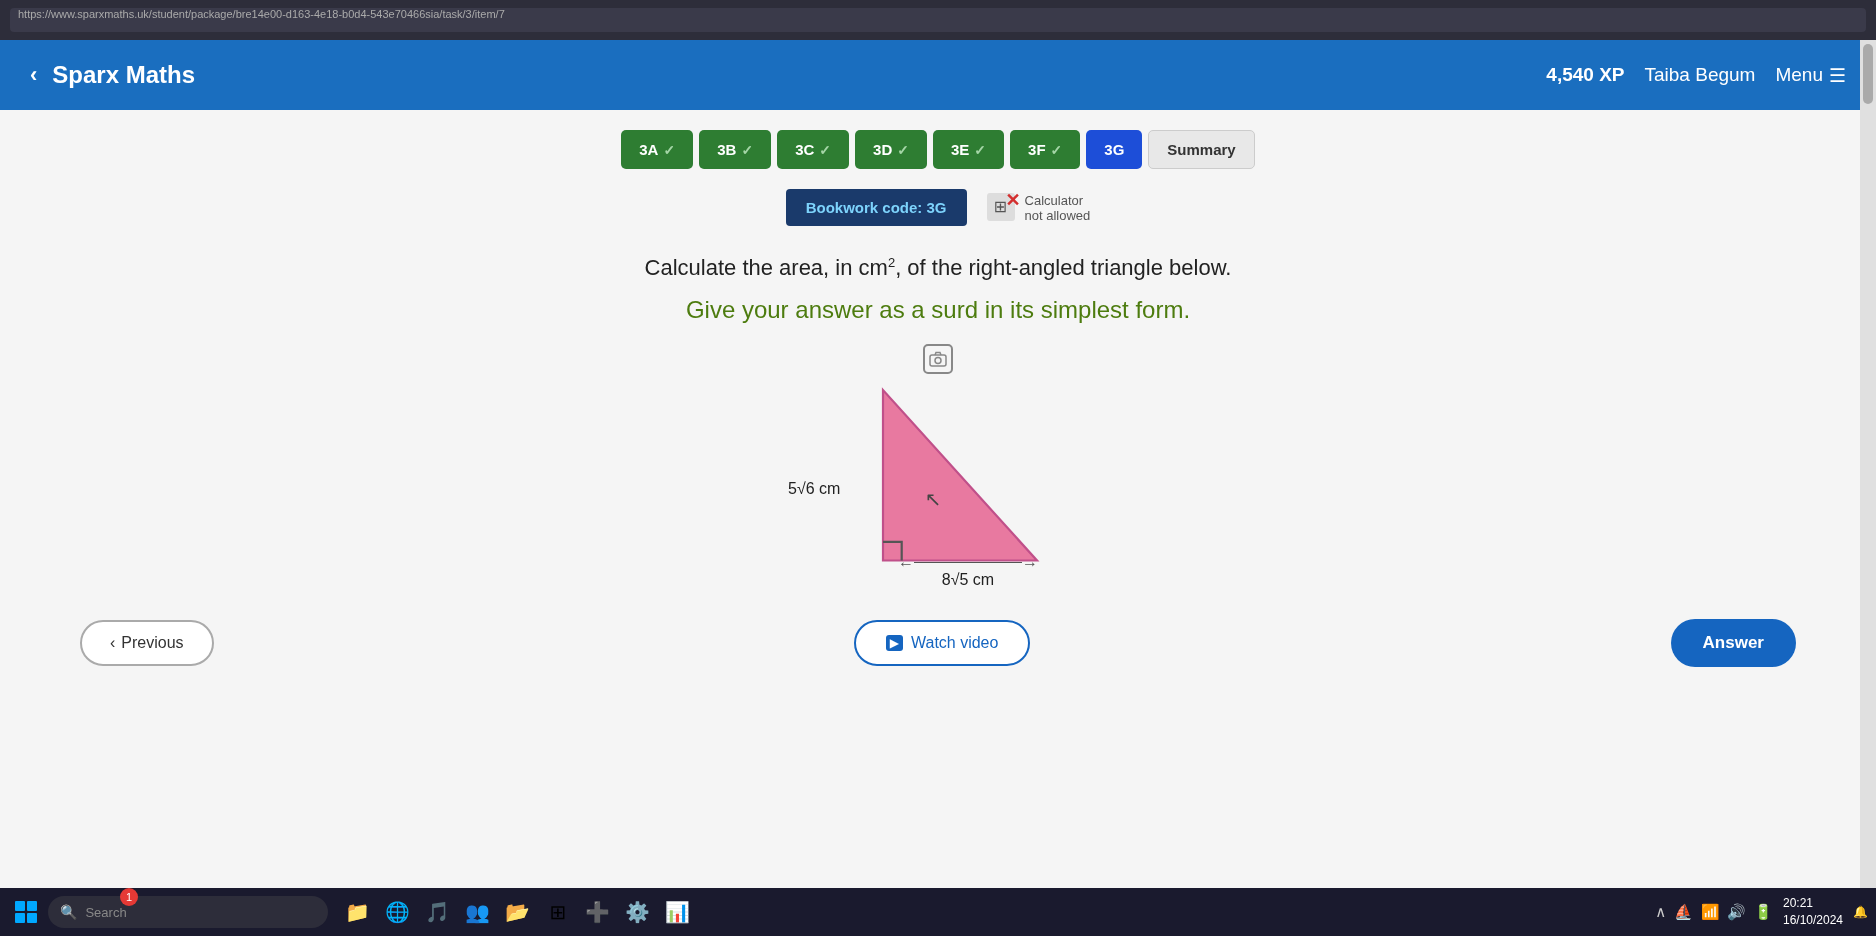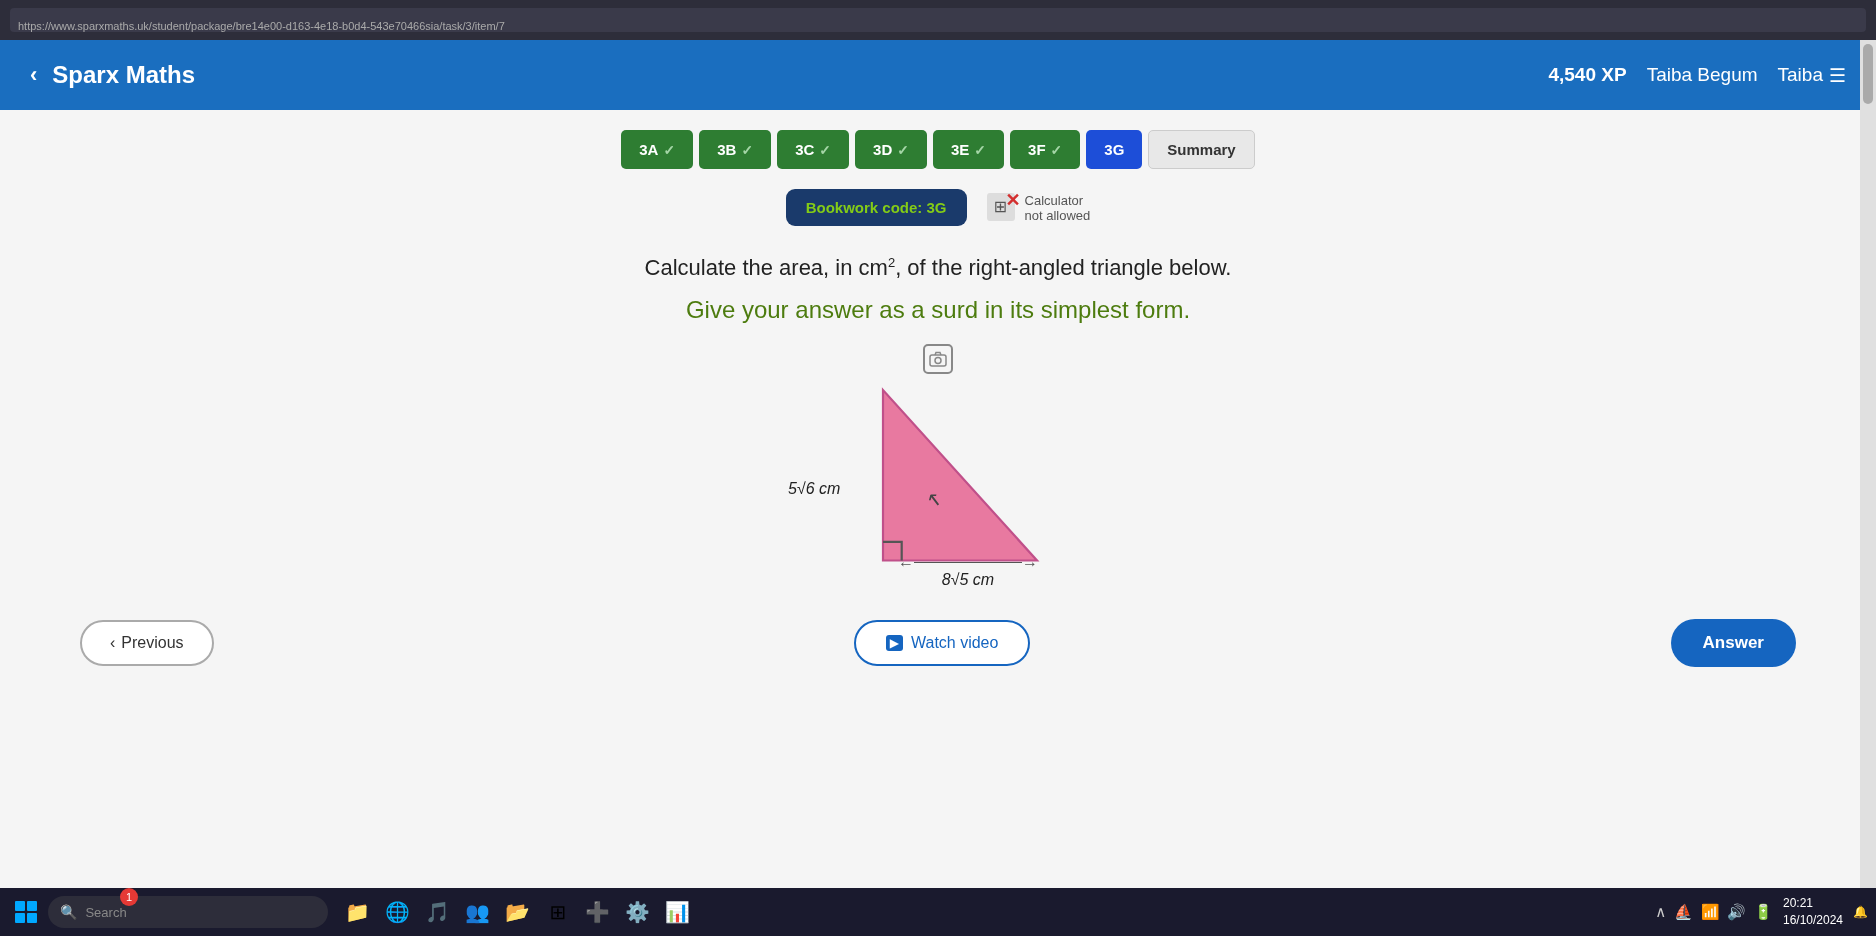--- a/index.html
+++ b/index.html
@@ -23,21 +23,21 @@
       gap: 8px;
     }
     .browser-url {
       flex: 1;
       background: #3a3a4a;
       border-radius: 4px;
       height: 24px;
       color: #aaa;
       font-size: 11px;
       display: flex;
-      align-items: flex-end;
+      align-items: flex-start;
       padding: 0 8px;
     }
 
     
     .app-container {
       width: 100%;
       height: calc(100% - 40px - 48px);
       background: #f5f5f5;
       position: relative;
       overflow: hidden;
@@ -143,23 +143,23 @@
     
     .bookwork-bar {
       display: flex;
       justify-content: center;
       align-items: center;
       gap: 20px;
       margin-bottom: 25px;
     }
     .bookwork-code {
       background: #1a3a6b;
-      color: #84cc16;
+      color: #7dd3fc;
       padding: 10px 20px;
-      border-radius: 9px;
+      border-radius: 4px;
       font-size: 15px;
       font-weight: 600;
     }
     .calculator-info {
       display: flex;
       align-items: center;
       gap: 8px;
       font-size: 13px;
       color: #555;
     }
@@ -228,21 +228,20 @@
       display: flex;
       justify-content: center;
       align-items: center;
       margin-bottom: 20px;
       position: relative;
     }
     .triangle-container {
       position: relative;
       width: 320px;
       height: 220px;
-      font-style: italic;
     }
     .triangle-svg {
       width: 100%;
       height: 100%;
     }
     .label-left {
       position: absolute;
       left: 10px;
       top: 50%;
       transform: translateY(-50%);
@@ -408,21 +407,21 @@
 
 <div class="app-container">
 
   <div class="top-nav">
     <span class="back-arrow">‹</span>
     <span class="app-title">Sparx Maths</span>
     <div class="nav-right">
       <span class="xp-text">4,540 XP</span>
       <span class="user-name">Taiba Begum</span>
       <div class="menu-btn">
-        <span>Taiba</span>
+        <span>Menu</span>
         <span>☰</span>
       </div>
     </div>
   </div>
 
   <div class="scroll-bar">
     <div class="scroll-thumb"></div>
   </div>
 
   <div class="main-content">

